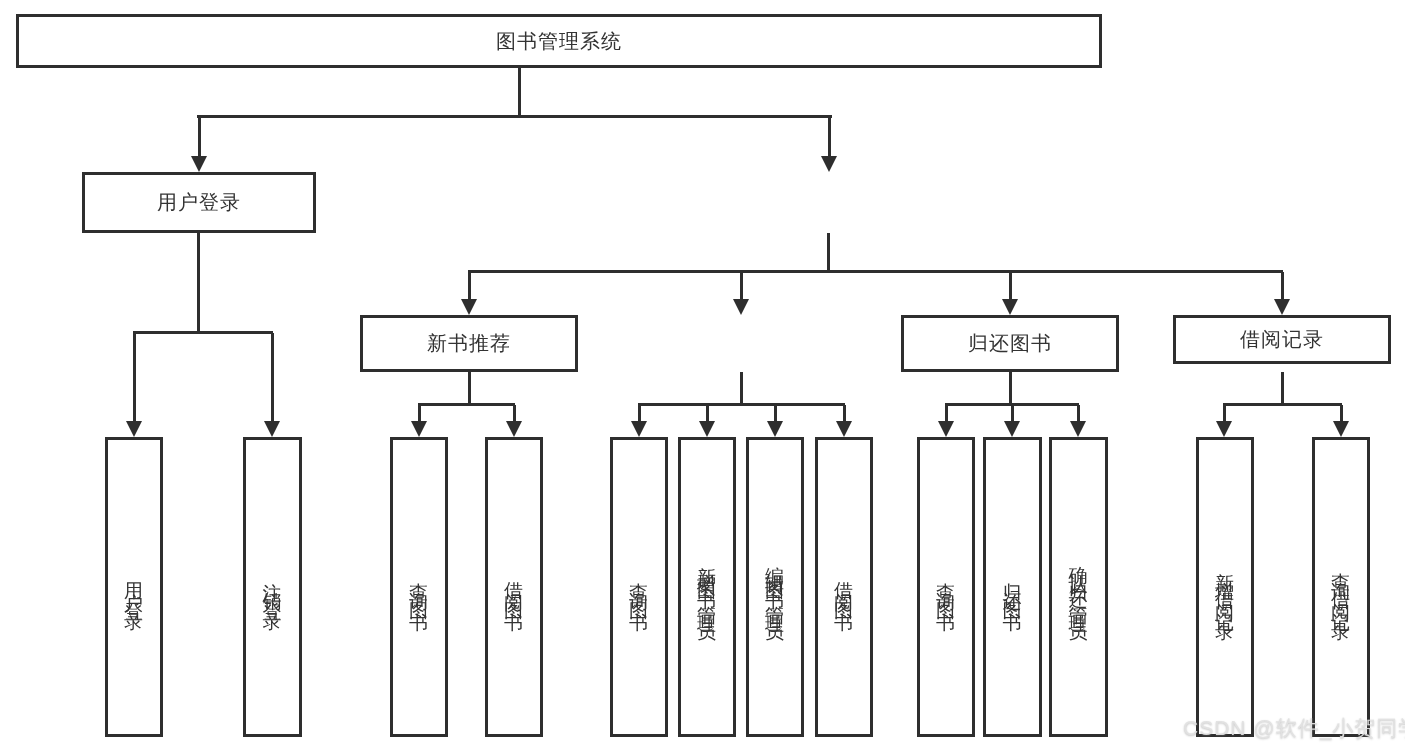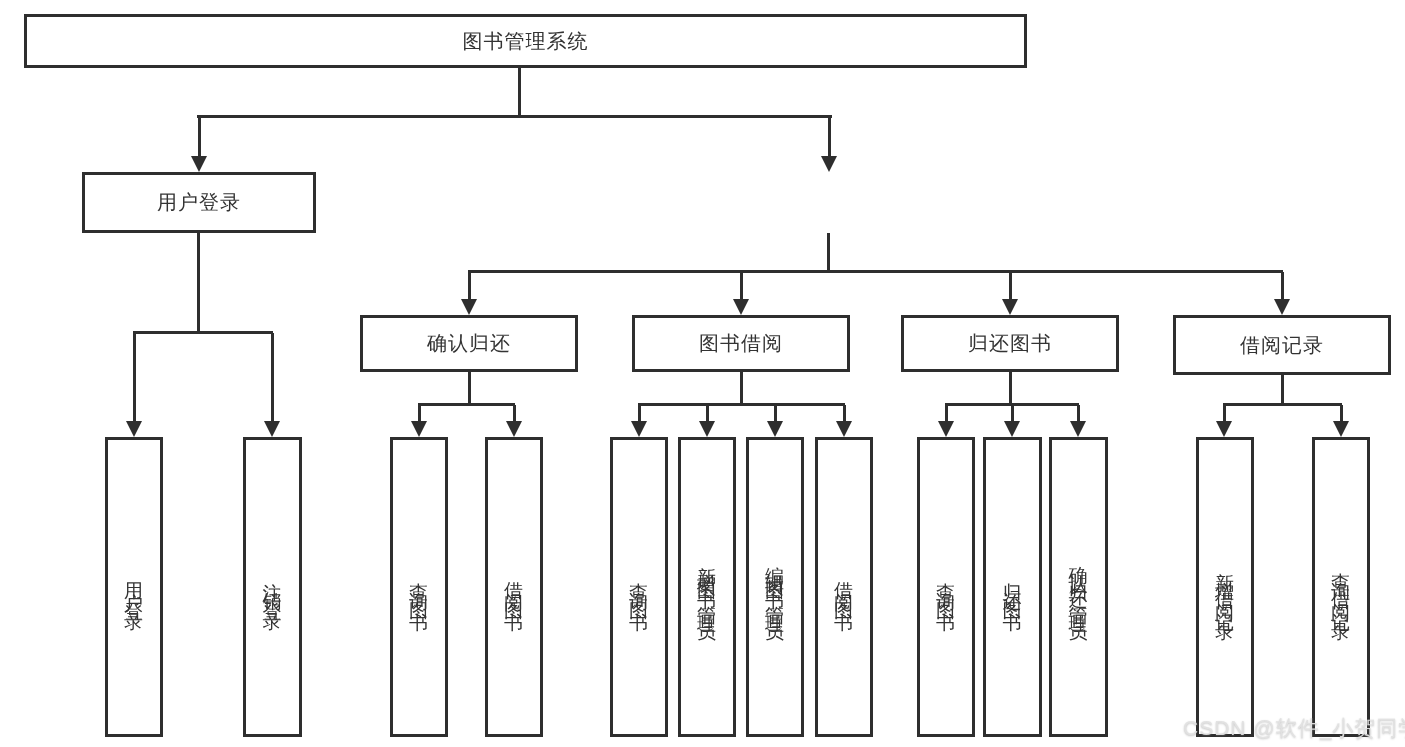--- a/index.html
+++ b/index.html
@@ -64,21 +64,21 @@
     color:rgba(225,225,225,0.95);
     text-shadow:0 1px 2px rgba(120,120,120,0.45);
     white-space:nowrap;
   }
 </style>
 </head>
 <body>
 
 <div class="canvas" style="background: rgb(255, 255, 255);">
 
-  <div class="box" style="left:24px;top:14px;width:1003px;height:54px">
+  <div class="box" style="left:16px;top:14px;width:1086px;height:54px">
     <span>图书管理系统</span>
   </div>
 
   <div class="vline" style="left:518px;top:68px;height:50px"></div>
   <div class="hline" style="left:197px;top:115px;width:635px"></div>
   <div class="vline" style="left:198px;top:118px;height:40px"></div>
   <div class="arrowhead" style="left:191px;top:156px"></div>
   <div class="vline" style="left:828px;top:118px;height:40px"></div>
   <div class="arrowhead" style="left:821px;top:156px"></div>
 
@@ -98,29 +98,26 @@
   <div class="vline" style="left:468px;top:272px;height:28px"></div>
   <div class="arrowhead" style="left:461px;top:299px"></div>
   <div class="vline" style="left:740px;top:272px;height:28px"></div>
   <div class="arrowhead" style="left:733px;top:299px"></div>
   <div class="vline" style="left:1009px;top:272px;height:28px"></div>
   <div class="arrowhead" style="left:1002px;top:299px"></div>
   <div class="vline" style="left:1281px;top:272px;height:28px"></div>
   <div class="arrowhead" style="left:1274px;top:299px"></div>
 
   <div class="box" style="left:360px;top:315px;width:218px;height:57px">
-    <span>确认归还</span>
-  </div>
-  <div class="box" style="left:632px;top:315px;width:218px;height:57px">
-    <span>图书借阅</span>
+    <span>新书推荐</span>
   </div>
   <div class="box" style="left:901px;top:315px;width:218px;height:57px">
     <span>归还图书</span>
   </div>
-  <div class="box" style="left:1173px;top:315px;width:218px;height:60px">
+  <div class="box" style="left:1173px;top:315px;width:218px;height:49px">
     <span>借阅记录</span>
   </div>
 
   <div class="vline" style="left:468px;top:372px;height:33px"></div>
   <div class="hline" style="left:418px;top:403px;width:97px"></div>
   <div class="vline" style="left:418px;top:405px;height:16px"></div>
   <div class="arrowhead" style="left:411px;top:421px"></div>
   <div class="vline" style="left:513px;top:405px;height:16px"></div>
   <div class="arrowhead" style="left:506px;top:421px"></div>
 

